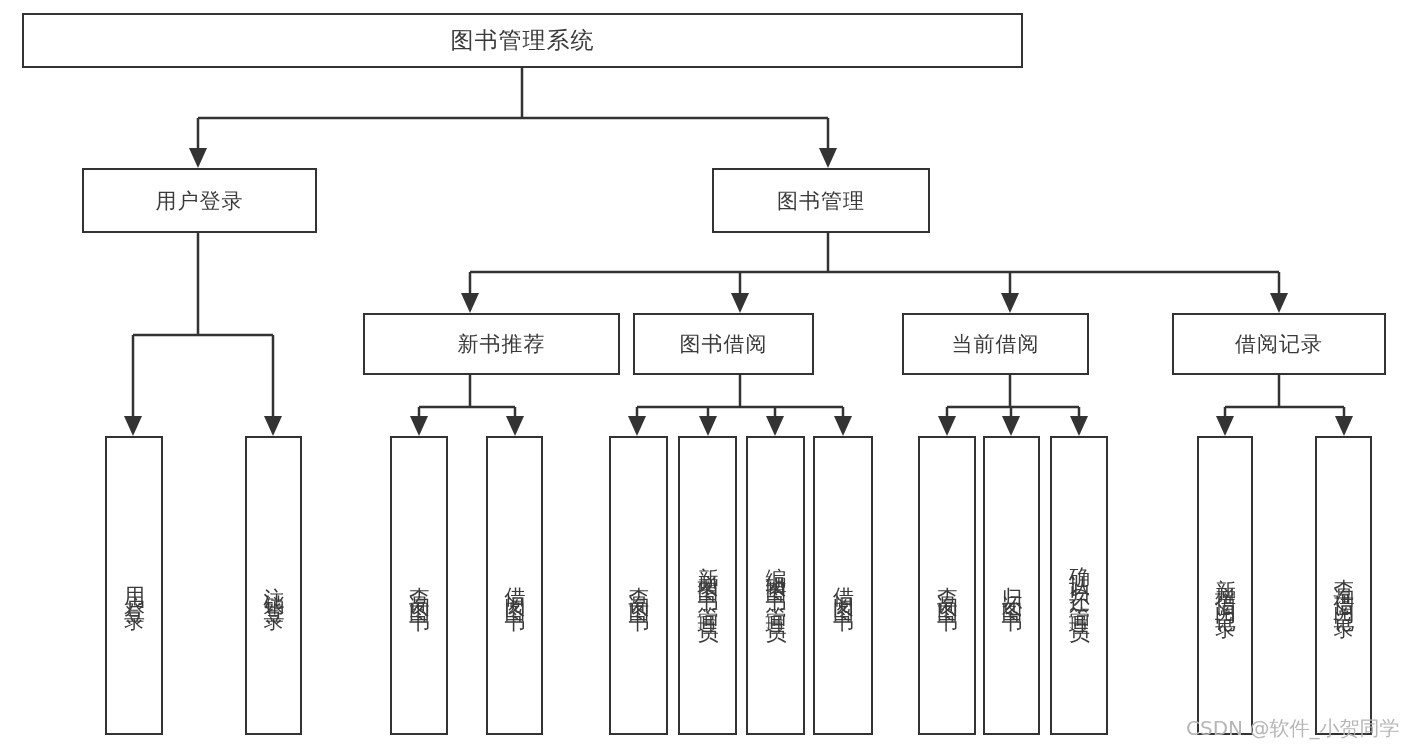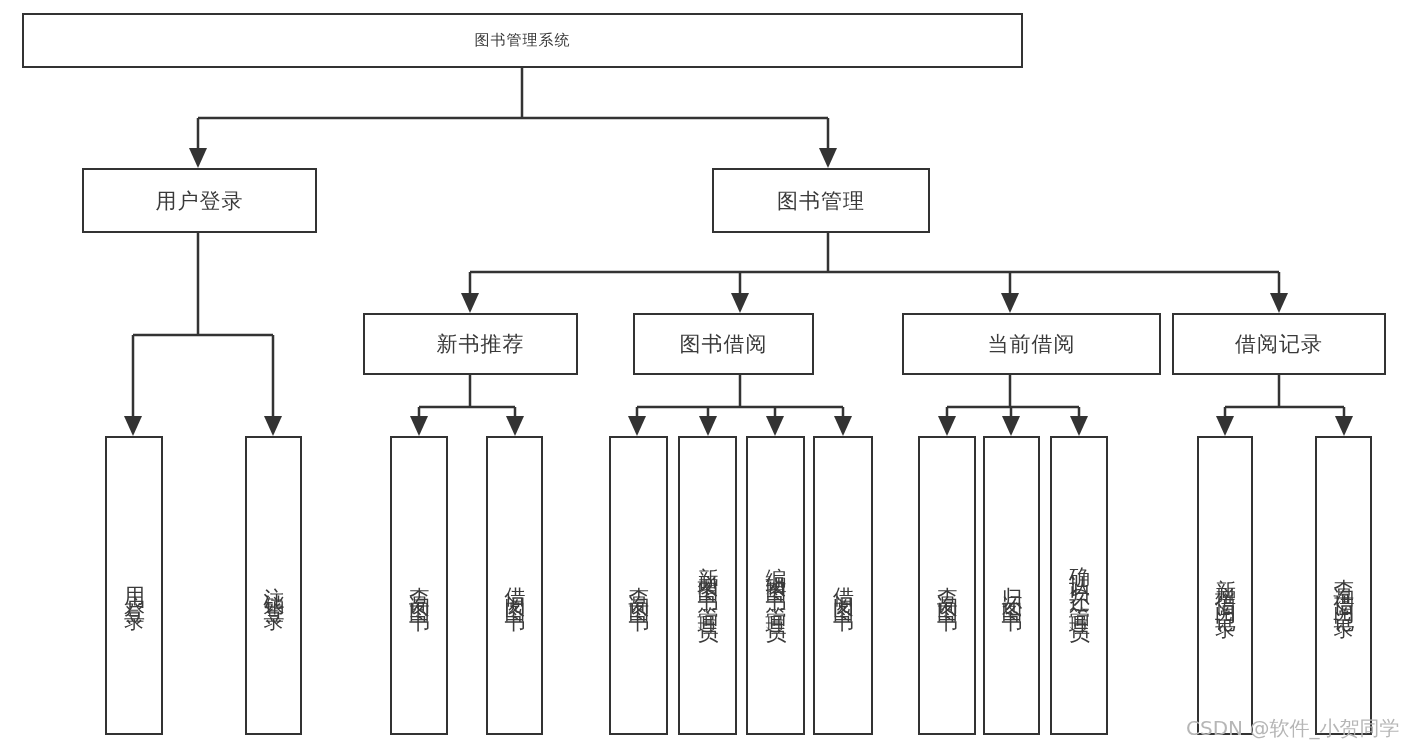--- a/index.html
+++ b/index.html
@@ -21,21 +21,21 @@
     position: absolute;
     box-sizing: border-box;
     border: 2.5px solid #333333;
     background: #ffffff;
     display: flex;
     align-items: center;
     justify-content: center;
     color: #3a3a3a;
   }
   .h-box { font-size: 21px; letter-spacing: 1px; }
-  .root-box { border-width: 2px; font-size: 15px; }
+  .root-box { border-width: 2px; font-size: 23px; }
   .v-box .vtext {
     writing-mode: vertical-rl;
     text-orientation: mixed;
     font-size: 21px;
     letter-spacing: 8px;
     line-height: 1;
     white-space: nowrap;
   }
   .watermark {
     position: absolute;
@@ -108,27 +108,27 @@
     <span>图书管理系统</span>
   </div>
 
   <div class="box h-box" style="left:82px; top:168px; width:235px; height:65px;">
     <span>用户登录</span>
   </div>
   <div class="box h-box" style="left:712px; top:168px; width:218px; height:65px;">
     <span>图书管理</span>
   </div>
 
-  <div class="box h-box" style="left:363px; top:313px; width:215px; height:62px;padding-left:20px;">
+  <div class="box h-box" style="left:363px; top:313px; width:257px; height:62px;padding-left:20px;">
     <span>新书推荐</span>
   </div>
   <div class="box h-box" style="left:633px; top:313px; width:181px; height:62px;">
     <span>图书借阅</span>
   </div>
-  <div class="box h-box" style="left:902px; top:313px; width:259px; height:62px;">
+  <div class="box h-box" style="left:902px; top:313px; width:187px; height:62px;">
     <span>当前借阅</span>
   </div>
   <div class="box h-box" style="left:1172px; top:313px; width:214px; height:62px;">
     <span>借阅记录</span>
   </div>
 
   <div class="box v-box" style="left:105px; top:436px; width:58px; height:299px;">
     <span class="vtext">用户登录</span>
   </div>
   <div class="box v-box" style="left:245px; top:436px; width:57px; height:299px;">

